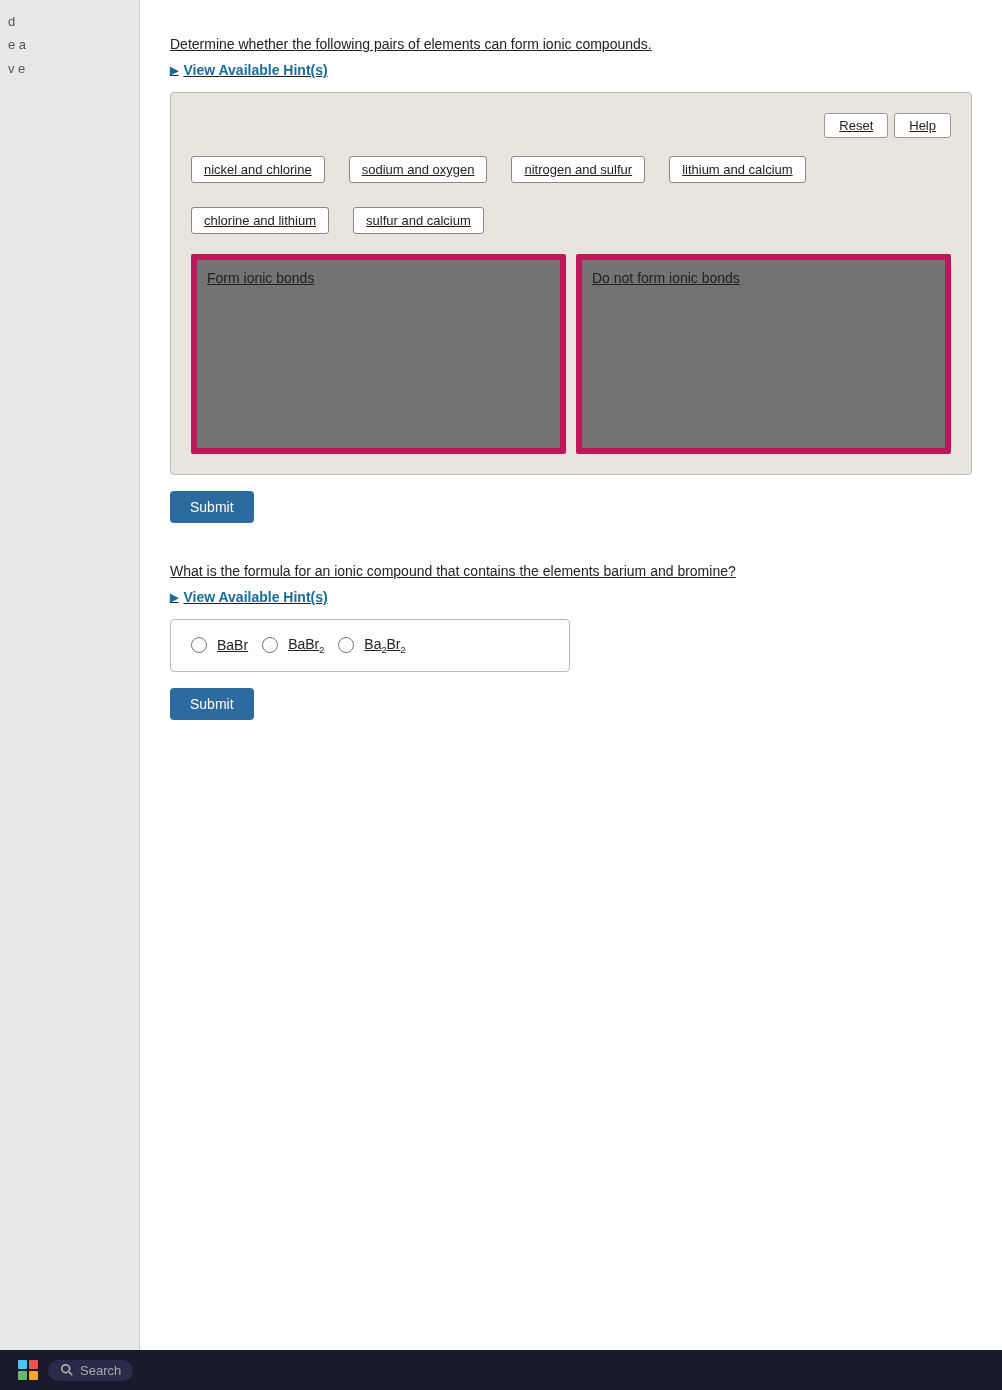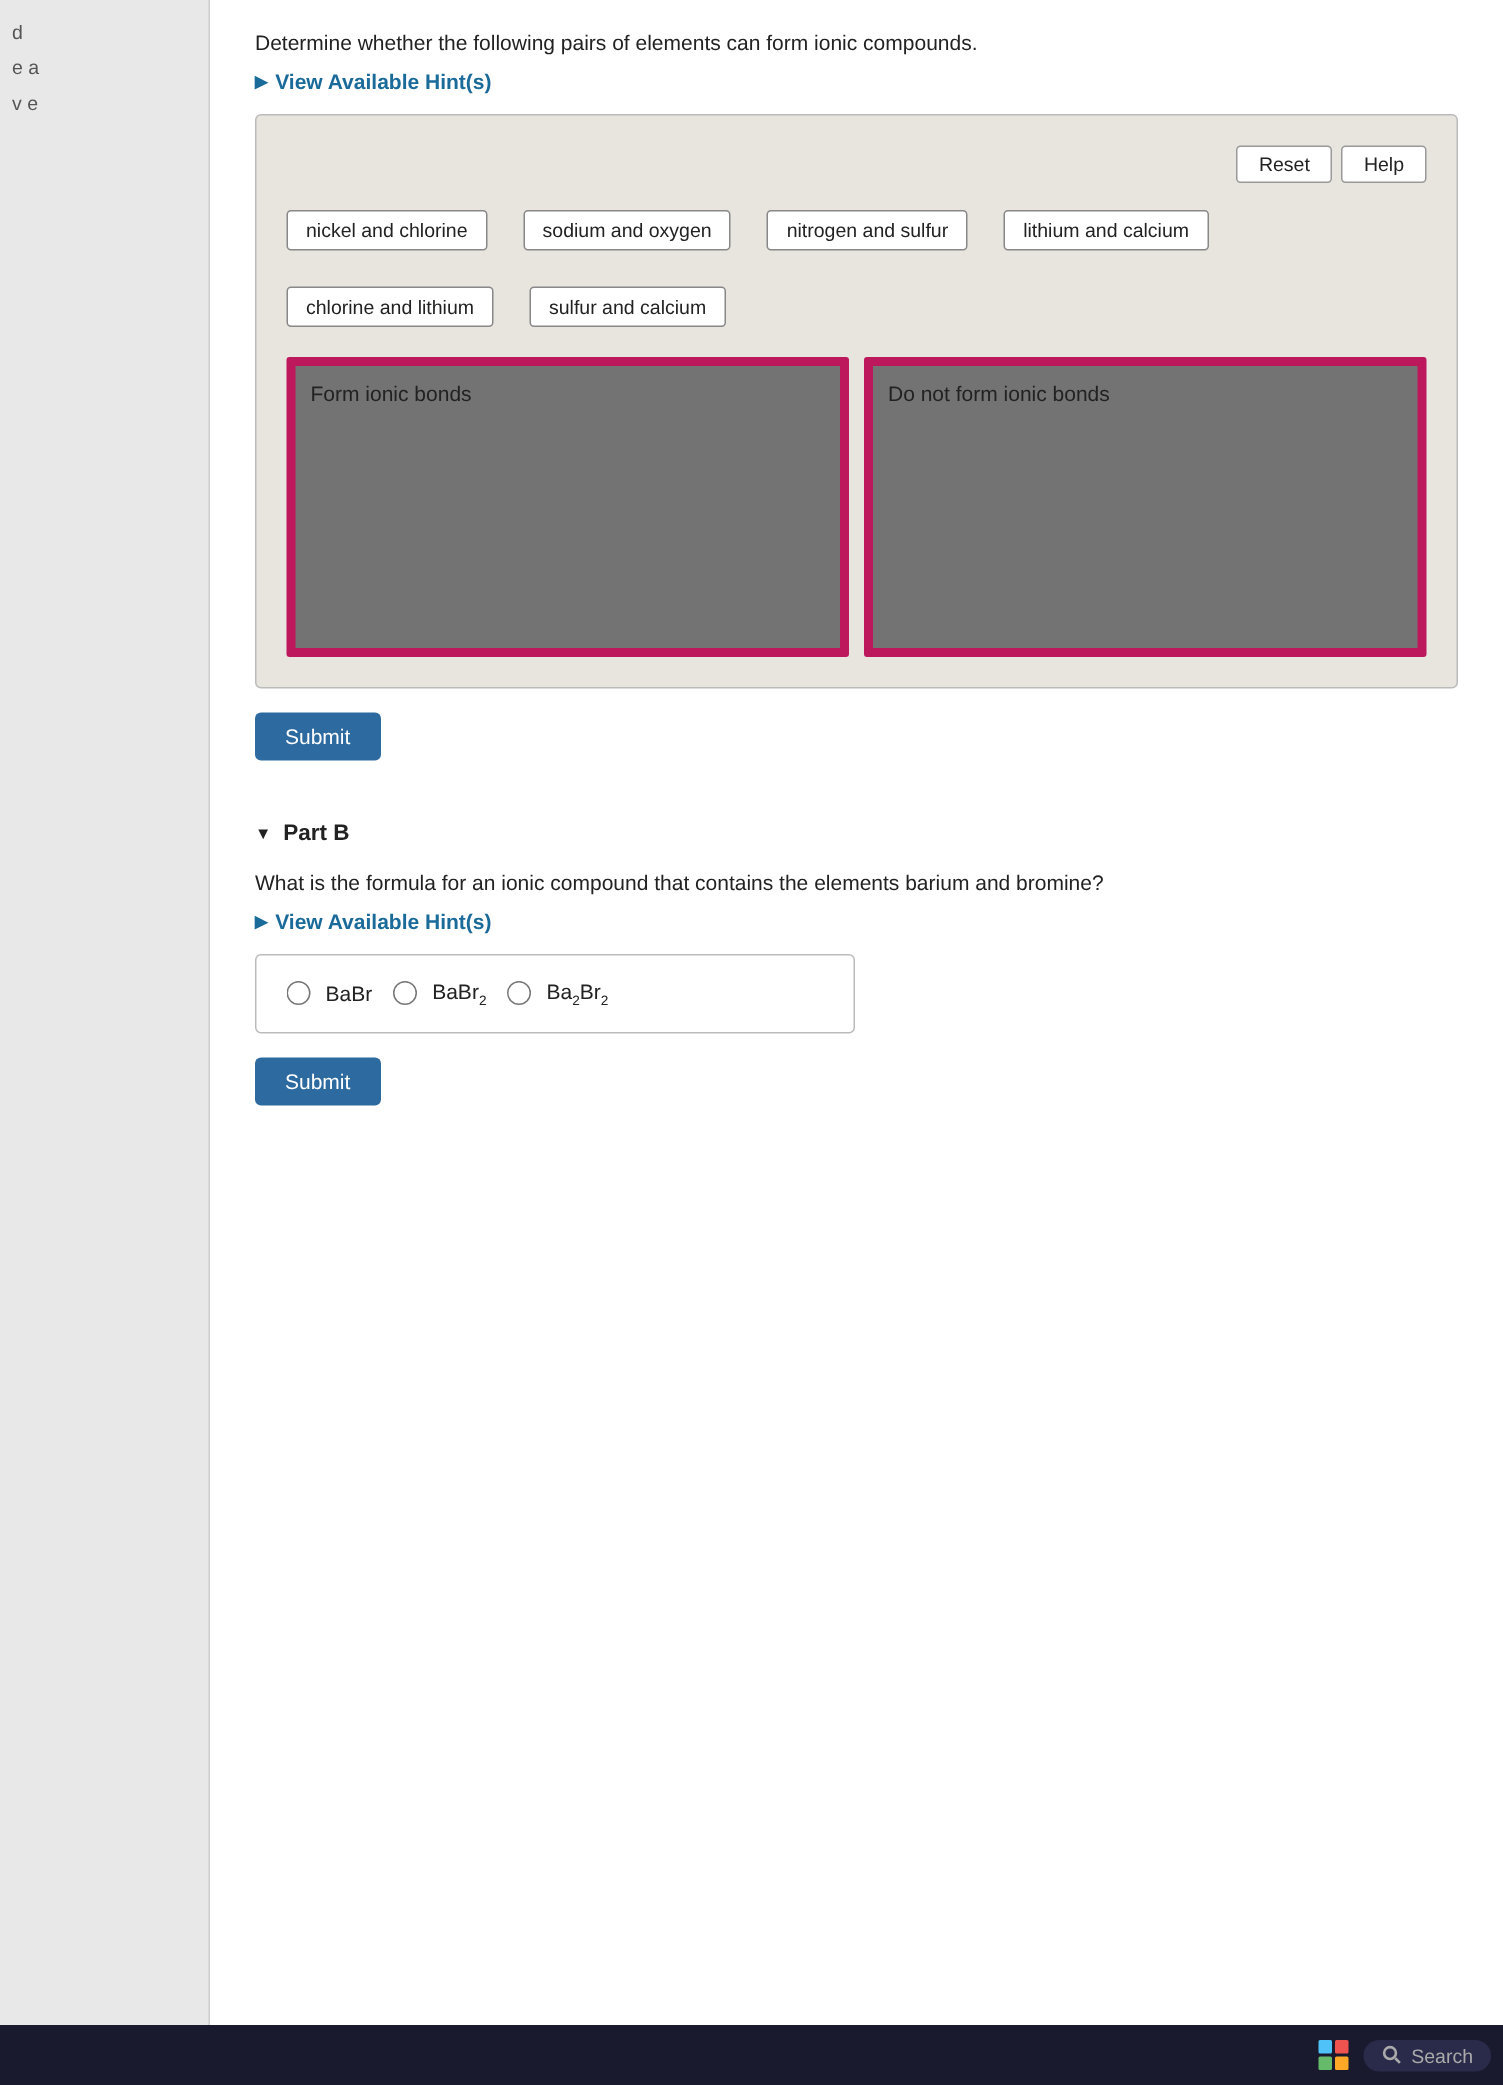--- a/index.html
+++ b/index.html
@@ -23,21 +23,22 @@
       flex-direction: column;
       padding: 10px 8px;
     }
     .left-sidebar-letters {
       font-size: 13px;
       color: #555;
       line-height: 1.8;
     }
     .main-content {
       flex: 1;
-      padding: 20px 30px;
+      padding: 36px 30px;
+      text-decoration: underline;
     }
     .question-instruction {
       font-size: 14px;
       color: #222;
       margin-bottom: 10px;
     }
     .view-hints-link {
       color: #1a6a9a;
       font-weight: bold;
       font-size: 14px;
@@ -161,23 +162,22 @@
     }
     .taskbar {
       position: fixed;
       bottom: 0;
       left: 0;
       width: 1002px;
       height: 40px;
       background: #1a1a2e;
       display: flex;
       align-items: center;
-      padding: 0 8px;
+      padding: 0 18px;
       gap: 10px;
-      justify-content: flex-end;
     }
     .taskbar-start {
       display: flex;
       align-items: center;
       gap: 4px;
       background: transparent;
       border: none;
       cursor: pointer;
     }
     .win-icon {
@@ -259,21 +259,20 @@
         </div>
       </div>
     </div>
 
     
     <button class="submit-btn">Submit</button>
 
     
     <div class="part-b-section">
 
-      <div class="part-label">Part B</div>
 
       <div class="part-b-question">What is the formula for an ionic compound that contains the elements barium and bromine?</div>
 
       
       <div class="view-hints-link">View Available Hint(s)</div>
 
       
       <div class="radio-options-box">
 
         <label class="radio-option">

